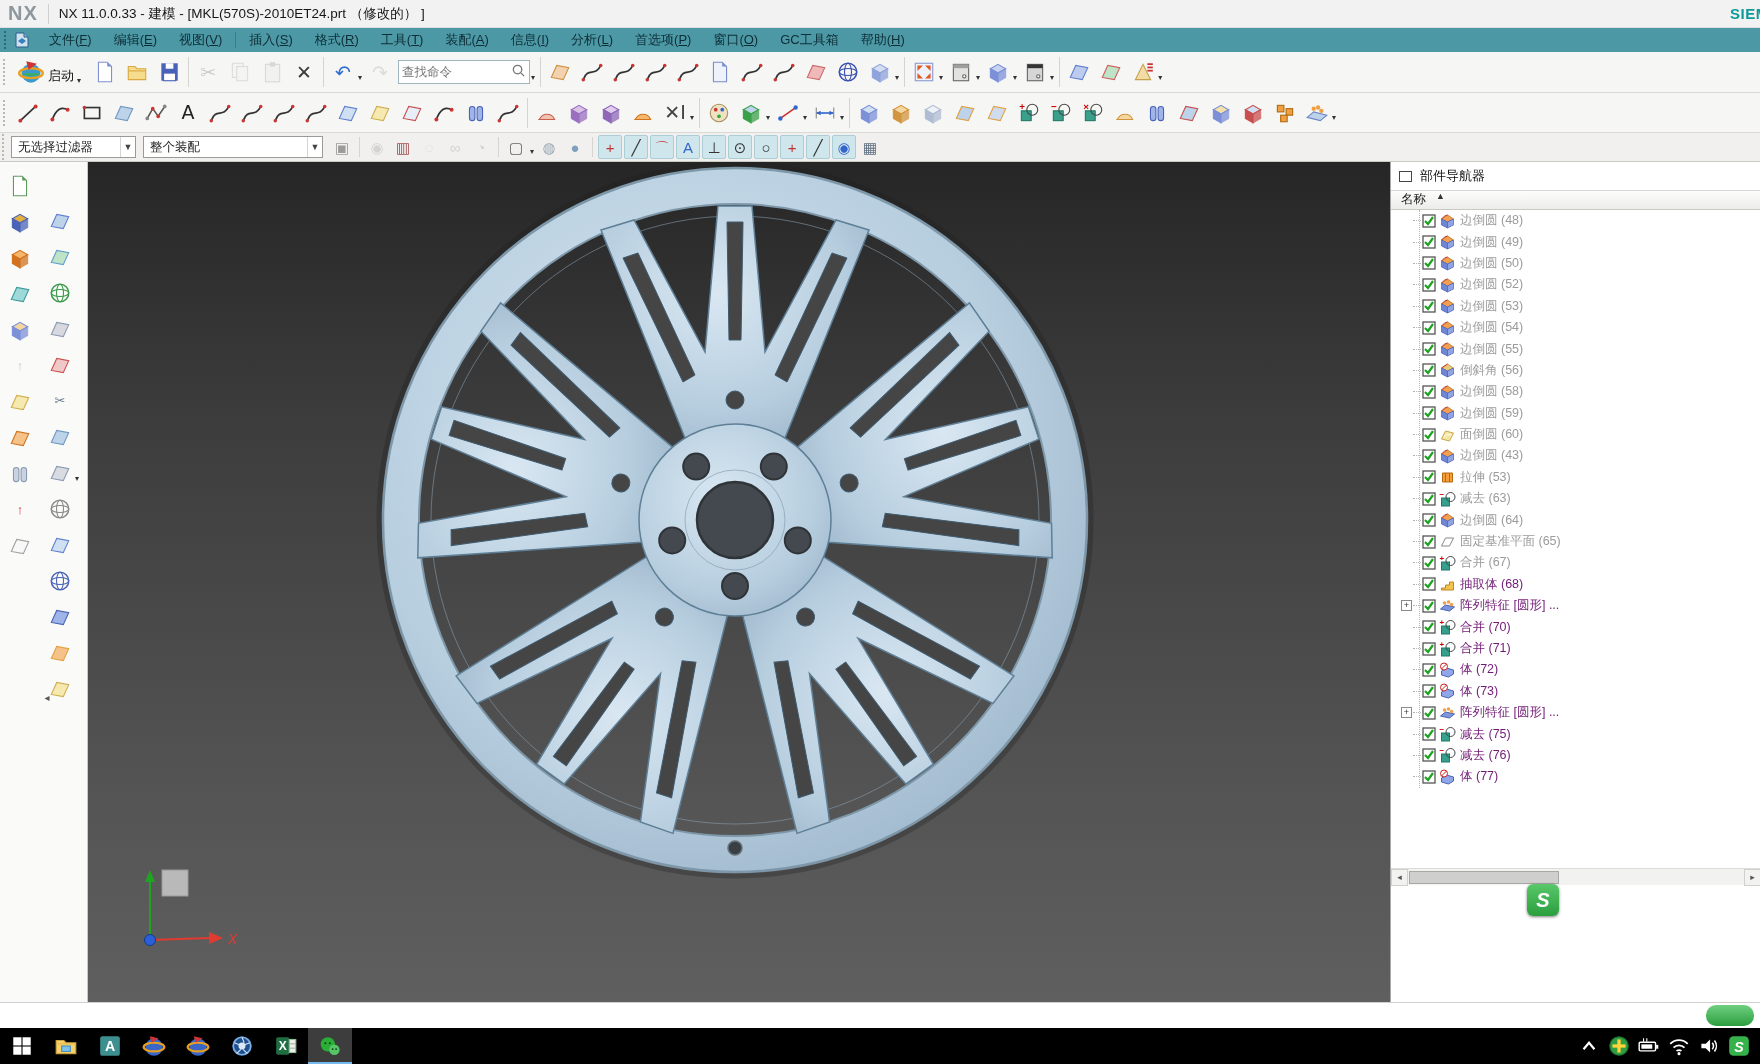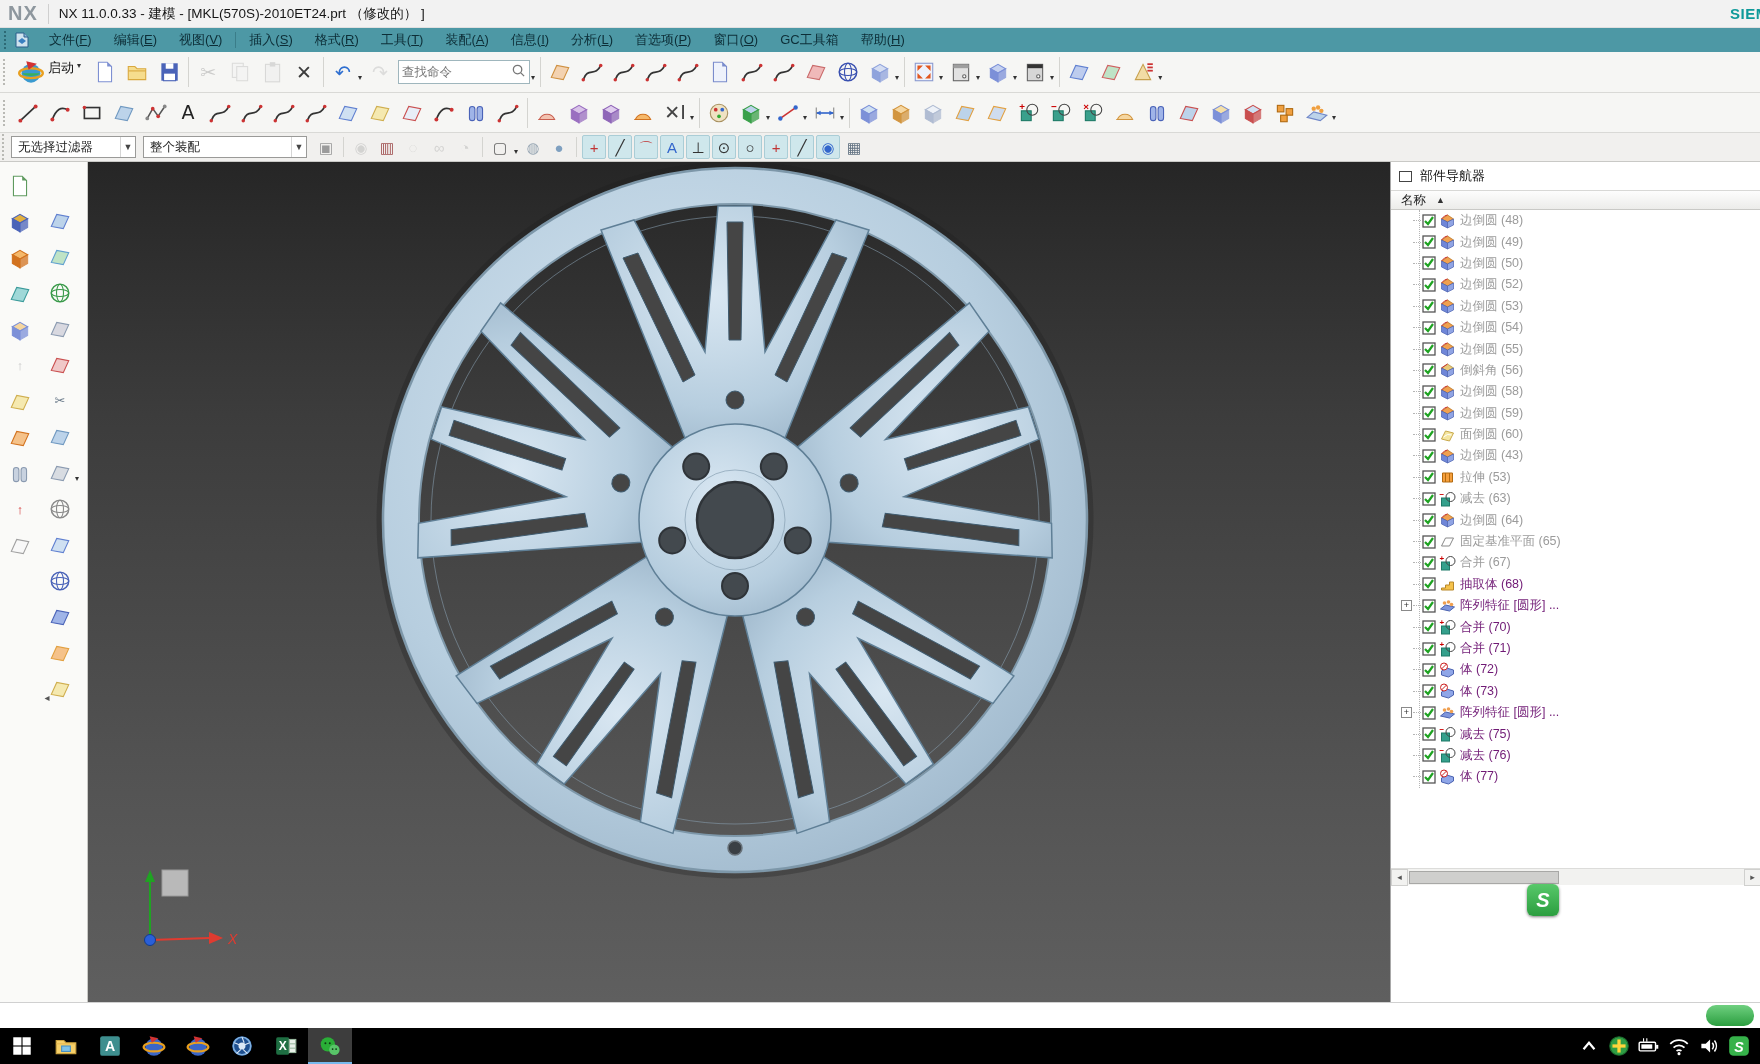--- a/index.html
+++ b/index.html
@@ -24,21 +24,21 @@
   
   .toolbar{position:absolute;left:0;width:1760px;background:#f6f6f4;border-bottom:1px solid #d9d9d6;display:flex;align-items:center}
   #tb1{top:52px;height:41px}
   #tb2{top:93px;height:40px}
   .grip{width:5px;height:26px;border-left:2px dotted #b9b9b4;margin:0 4px 0 3px}
   .sep{width:1px;height:30px;background:#d4d4d0;margin:0 3px}
   .icon{width:32px;height:32px;display:flex;align-items:center;justify-content:center;border-radius:2px;position:relative;flex:0 0 auto}
   .icon .g{font-size:19px;line-height:1;font-family:"DejaVu Sans",sans-serif}
   .icon.dis{opacity:.45}
   .caret{font-size:8px;color:#333;margin:10px 2px 0 -1px;flex:0 0 auto}
-  .tbtn{display:flex;align-items:flex-start;gap:4px;padding:2px 6px;border-radius:2px;flex:0 0 auto}
+  .tbtn{display:flex;align-items:flex-end;gap:4px;padding:2px 6px;border-radius:2px;flex:0 0 auto}
   .tbtn .lbl{font-size:13px;color:#111}
   #searchbox{display:flex;align-items:center;border:1px solid #9fb6bd;background:#fff;height:24px;width:132px;margin:0 2px;padding:0 3px;flex:0 0 auto}
   #searchbox input{border:none;outline:none;flex:1;font-size:12.5px;color:#444;width:100px;font-family:inherit;background:transparent}
 
   
   #filterbar{position:absolute;left:0;top:133px;width:1760px;height:29px;background:#f1f0ee;border-bottom:1px solid #c9c9c6;display:flex;align-items:center}
   .dd{height:22px;background:#fff;border:1px solid #9a9a98;display:flex;align-items:center;font-size:12.5px;color:#222;padding-left:6px;margin-right:7px;flex:0 0 auto}
   .dd .ddcaret{margin-left:auto;width:15px;text-align:center;font-size:9px;color:#444;border-left:1px solid #d5d5d5;align-self:stretch;display:flex;align-items:center;justify-content:center}
   .ficon{width:24px;height:24px;display:flex;align-items:center;justify-content:center;border-radius:2px;flex:0 0 auto;position:relative}
   .ficon .g{font-size:15px;line-height:1}
@@ -56,21 +56,21 @@
 
   #viewport{width:1302px;height:840px;background:linear-gradient(180deg,#262626 0%,#3c3c3c 30%,#545454 75%,#5f5f5f 100%);position:relative;overflow:hidden}
   #wheel-svg{position:absolute;left:0;top:0}
   #triad{position:absolute;left:4px;top:700px}
 
   
   #navigator{width:370px;height:840px;background:#fff;border-left:1px solid #a8a8a8;position:relative;font-size:12.5px}
   #nav-header{height:28px;display:flex;align-items:center;padding-left:8px;gap:8px;background:#fff}
   #nav-header .pticon{width:13px;height:11px;border:1.5px solid #444}
   #nav-title{font-size:13px;color:#111}
-  #nav-colhead{height:20px;background:linear-gradient(#fdfdfd,#ececea);border-top:1px solid #d8d8d6;border-bottom:1px solid #c9c9c6;display:flex;align-items:center;padding-left:10px;gap:10px;color:#222}
+  #nav-colhead{height:20px;background:linear-gradient(#fdfdfd,#ececea);border-top:1px solid #d8d8d6;border-bottom:1px solid #c9c9c6;display:flex;padding-left:10px;gap:10px;color:#222}
   #nav-sort{font-size:9px;color:#333}
   #nav-rows{position:relative}
   #nav-treeline{position:absolute;left:28px;top:0;bottom:0;border-left:1px dotted #b5b5b5}
   .nrow{height:21.4px;display:flex;align-items:center;position:relative;padding-left:22px}
   .nrow .stub{width:8px;border-top:1px dotted #b5b5b5;margin-right:1px}
   .nrow .exp{position:absolute;left:10px;width:11px;height:11px;border:1px solid #8a8a8a;background:#fff;font-size:9px;line-height:9px;text-align:center;color:#333}
   .nrow .cb{width:14px;height:14px;margin-right:3px;flex:0 0 auto}
   .nrow .ntico{width:17px;height:16px;margin-right:4px;flex:0 0 auto}
   .nrow .nlabel{white-space:nowrap}
   .nrow.grey .nlabel{color:#9b9b9b}
@@ -591,21 +591,21 @@
     </div>
     <span class="caret">▾</span>
   </div>
 
 <div id="filterbar">
   <span class="grip" style="margin-left:2px"></span>
   <div class="dd" style="width:125px">
     <span>无选择过滤器</span>
     <span class="ddcaret">▼</span>
   </div>
-  <div class="dd" style="width:164px">
+  <div class="dd" style="width:180px">
     <span>整个装配</span>
     <span class="ddcaret">▼</span>
   </div>
   <div id="fb-icons" style="display:flex;align-items:center;gap:2px">
       <div class="ficon">
         <span class="g" style="color:#9b9b9b">▣</span>
       </div>
       <span class="sep" style="height: 20px;"></span>
       <div class="ficon dis">
         <span class="g" style="color:#b0b0b0">◉</span>

